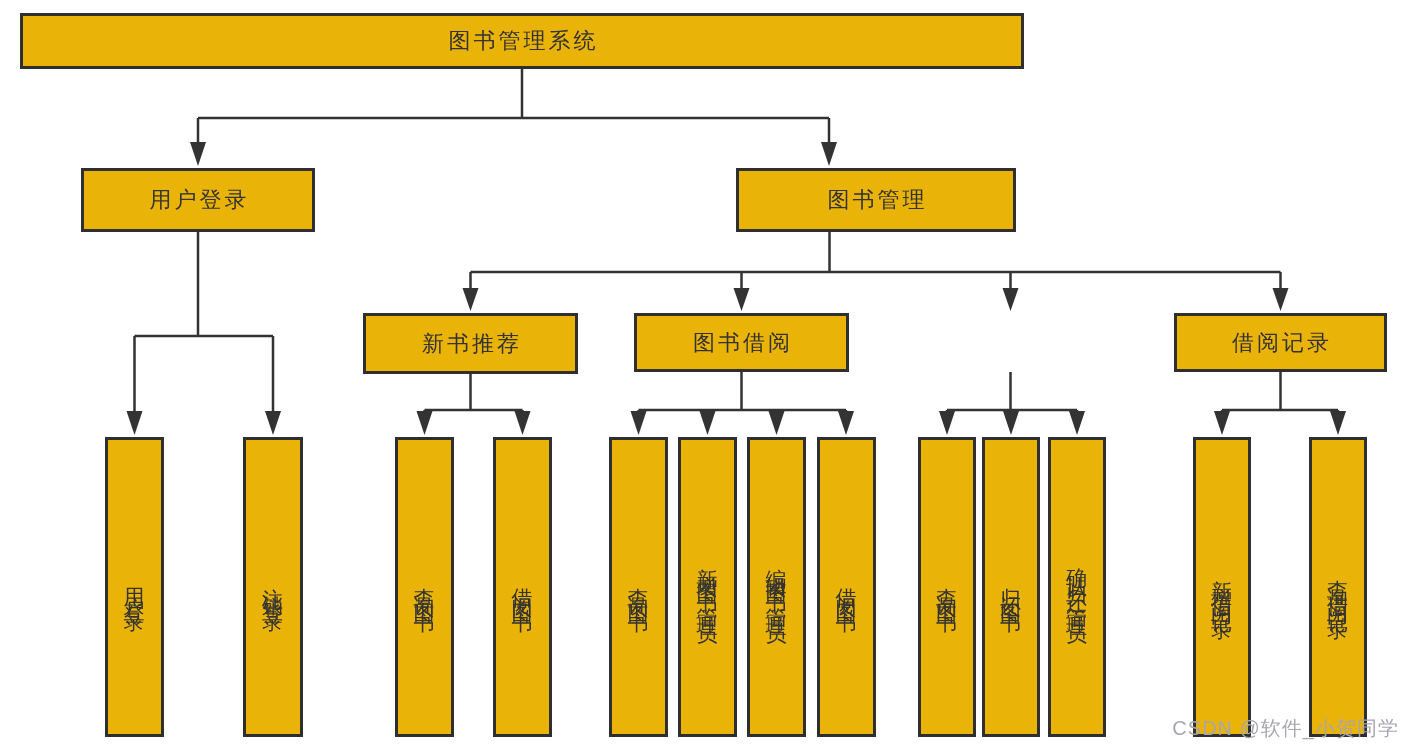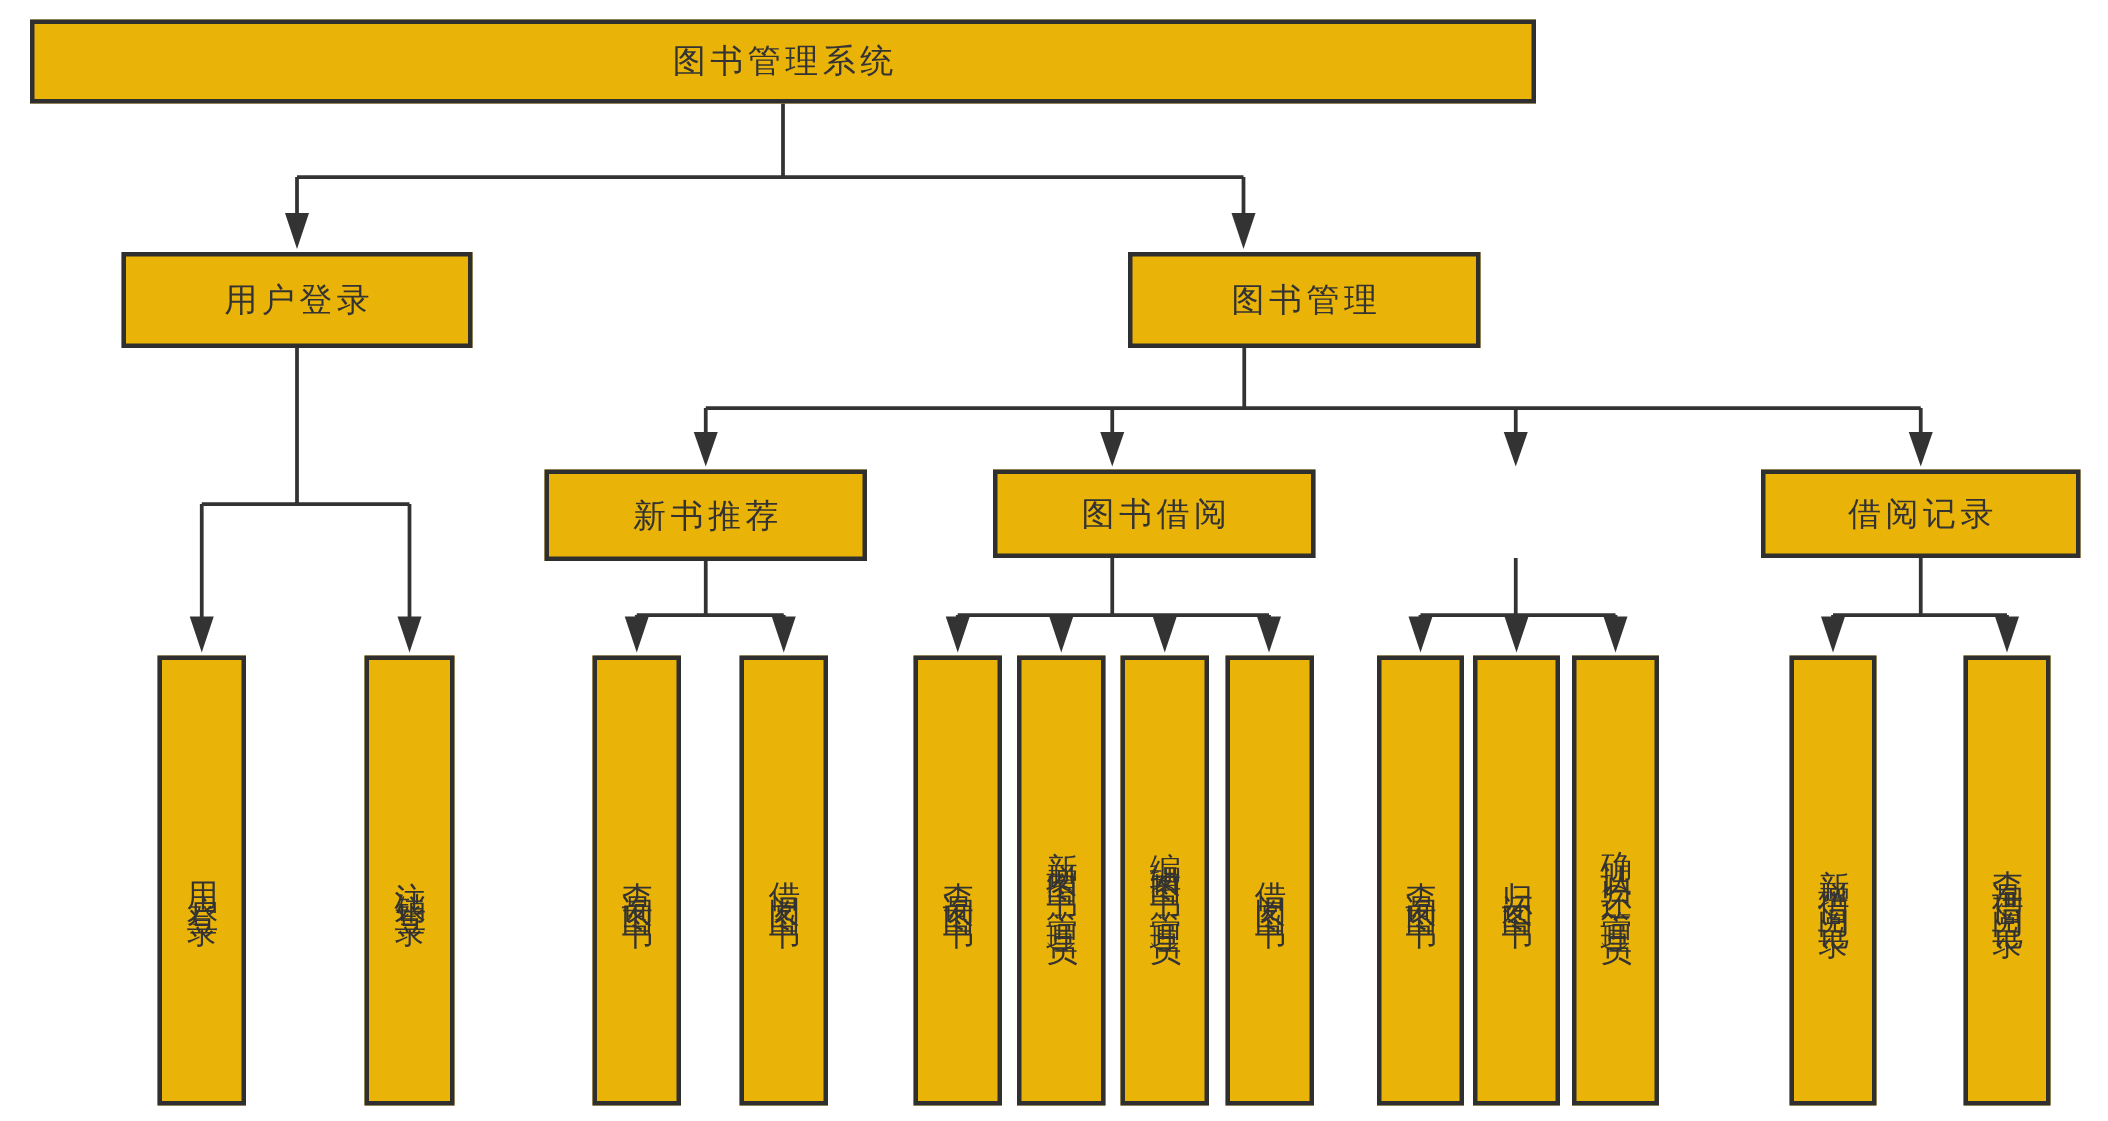--- a/index.html
+++ b/index.html
@@ -103,34 +103,35 @@
     <g>
       <path d="M1280.5 372 V410 M1222 410 H1338 M1222 410 V413 M1338 410 V413"></path>
       <polygon points="1214,411 1230,411 1222,435"></polygon>
       <polygon points="1330,411 1346,411 1338,435"></polygon>
     </g>
   </svg>
 
   <div class="box" style="left:20px; top:13px; width:1004px; height:56px;">图书管理系统</div>
 
   <div class="box" style="left:81px; top:168px; width:234px; height:64px;">用户登录</div>
-  <div class="box" style="left:752px; top:168px; width:235px; height:64px;">图书管理</div>
+  <div class="box" style="left:736px; top:168px; width:280px; height:64px;">图书管理</div>
 
   <div class="box" style="left:363px; top:313px; width:215px; height:61px;">新书推荐</div>
-  <div class="box" style="left:634px; top:313px; width:215px; height:59px;margin-left:28px;">图书借阅</div>
+  <div class="box" style="left:634px; top:313px; width:215px; height:59px;">图书借阅</div>
   <div class="box" style="left:1174px; top:313px; width:213px; height:59px;">借阅记录</div>
 
   <div class="box leaf" style="left:105px; top:437px; width:59px; height:300px;">用户登录</div>
   <div class="box leaf" style="left:243px; top:437px; width:60px; height:300px;">注销登录</div>
   <div class="box leaf" style="left:395px; top:437px; width:59px; height:300px;">查询图书</div>
   <div class="box leaf" style="left:493px; top:437px; width:59px; height:300px;">借阅图书</div>
   <div class="box leaf" style="left:609px; top:437px; width:59px; height:300px;">查询图书</div>
   <div class="box leaf" style="left:678px; top:437px; width:59px; height:300px;">新增图书（管理员）</div>
   <div class="box leaf" style="left:747px; top:437px; width:59px; height:300px;">编辑图书（管理员）</div>
   <div class="box leaf" style="left:817px; top:437px; width:59px; height:300px;">借阅图书</div>
   <div class="box leaf" style="left:918px; top:437px; width:58px; height:300px;">查询图书</div>
   <div class="box leaf" style="left:982px; top:437px; width:58px; height:300px;">归还图书</div>
   <div class="box leaf" style="left:1048px; top:437px; width:58px; height:300px;">确认归还（管理员）</div>
   <div class="box leaf" style="left:1193px; top:437px; width:58px; height:300px;">新增借阅记录</div>
   <div class="box leaf" style="left:1309px; top:437px; width:58px; height:300px;">查询借阅记录</div>
 
+  <div class="watermark">CSDN @软件_小贺同学</div>
 
 </div>
 
 </body></html>

